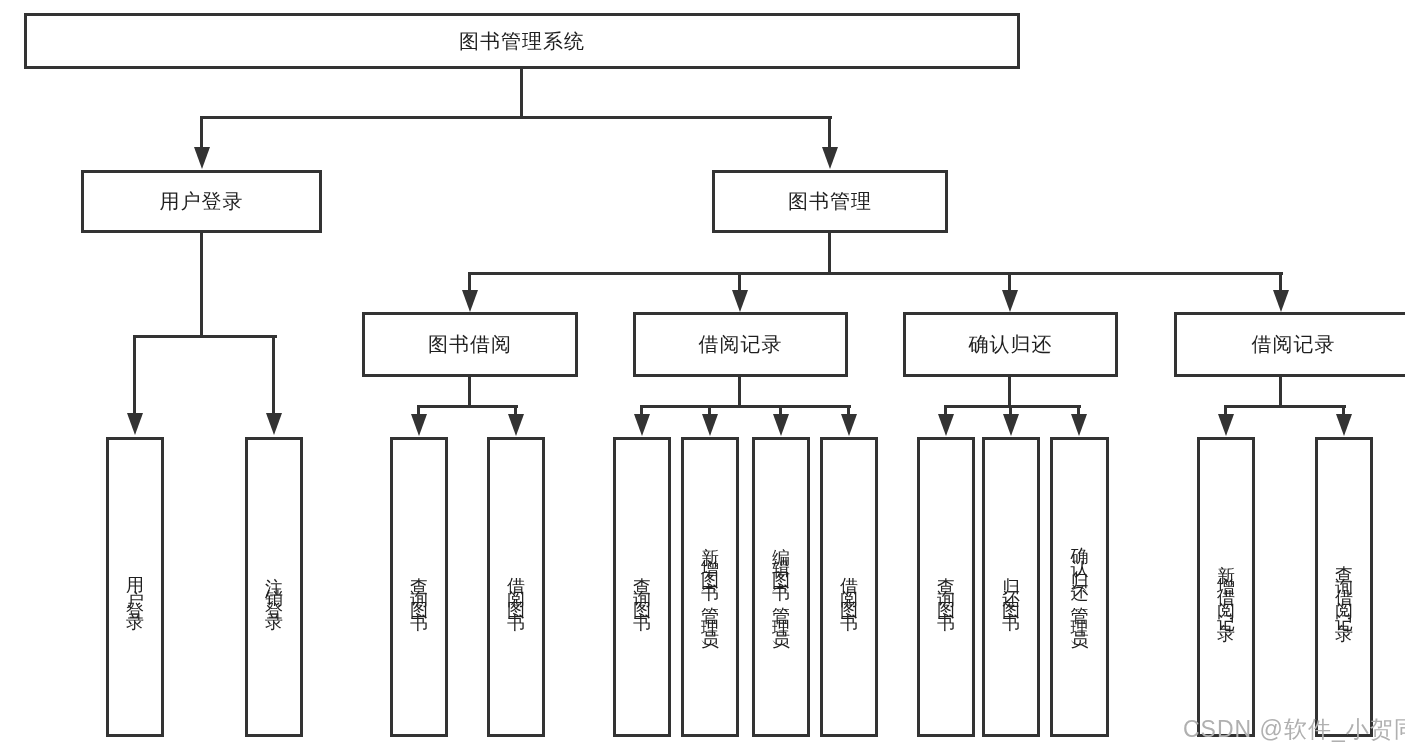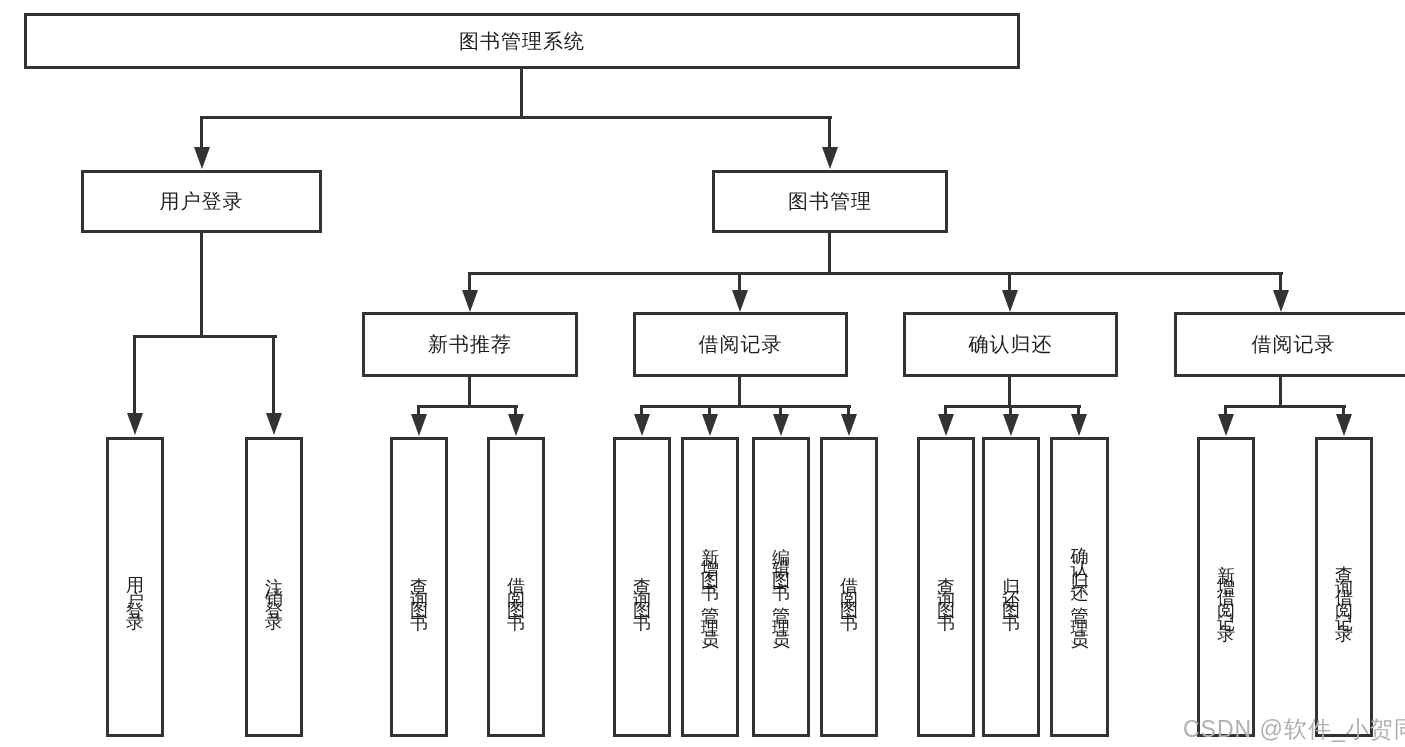--- a/index.html
+++ b/index.html
@@ -58,21 +58,21 @@
 <body>
 
 <div id="canvas">
 
   <div class="box" style="left:24px;top:13px;width:996px;height:56px">图书管理系统</div>
 
   <div class="box" style="left:81px;top:170px;width:241px;height:63px">用户登录</div>
 
   <div class="box" style="left:712px;top:170px;width:236px;height:63px">图书管理</div>
 
-  <div class="box" style="left:362px;top:312px;width:216px;height:65px">新书推荐</div>
+  <div class="box" style="left:362px;top:312px;width:216px;height:65px">图书借阅</div>
 
   <div class="box" style="left:633px;top:312px;width:215px;height:65px">借阅记录</div>
 
   <div class="box" style="left:903px;top:312px;width:215px;height:65px">确认归还</div>
 
   <div class="box" style="left:1174px;top:312px;width:239px;height:65px">借阅记录</div>
 
   <div class="vbox" style="left:106px;top:437px;width:58px;height:300px">用户登录</div>
 
   <div class="vbox" style="left:245px;top:437px;width:58px;height:300px">注销登录</div>

